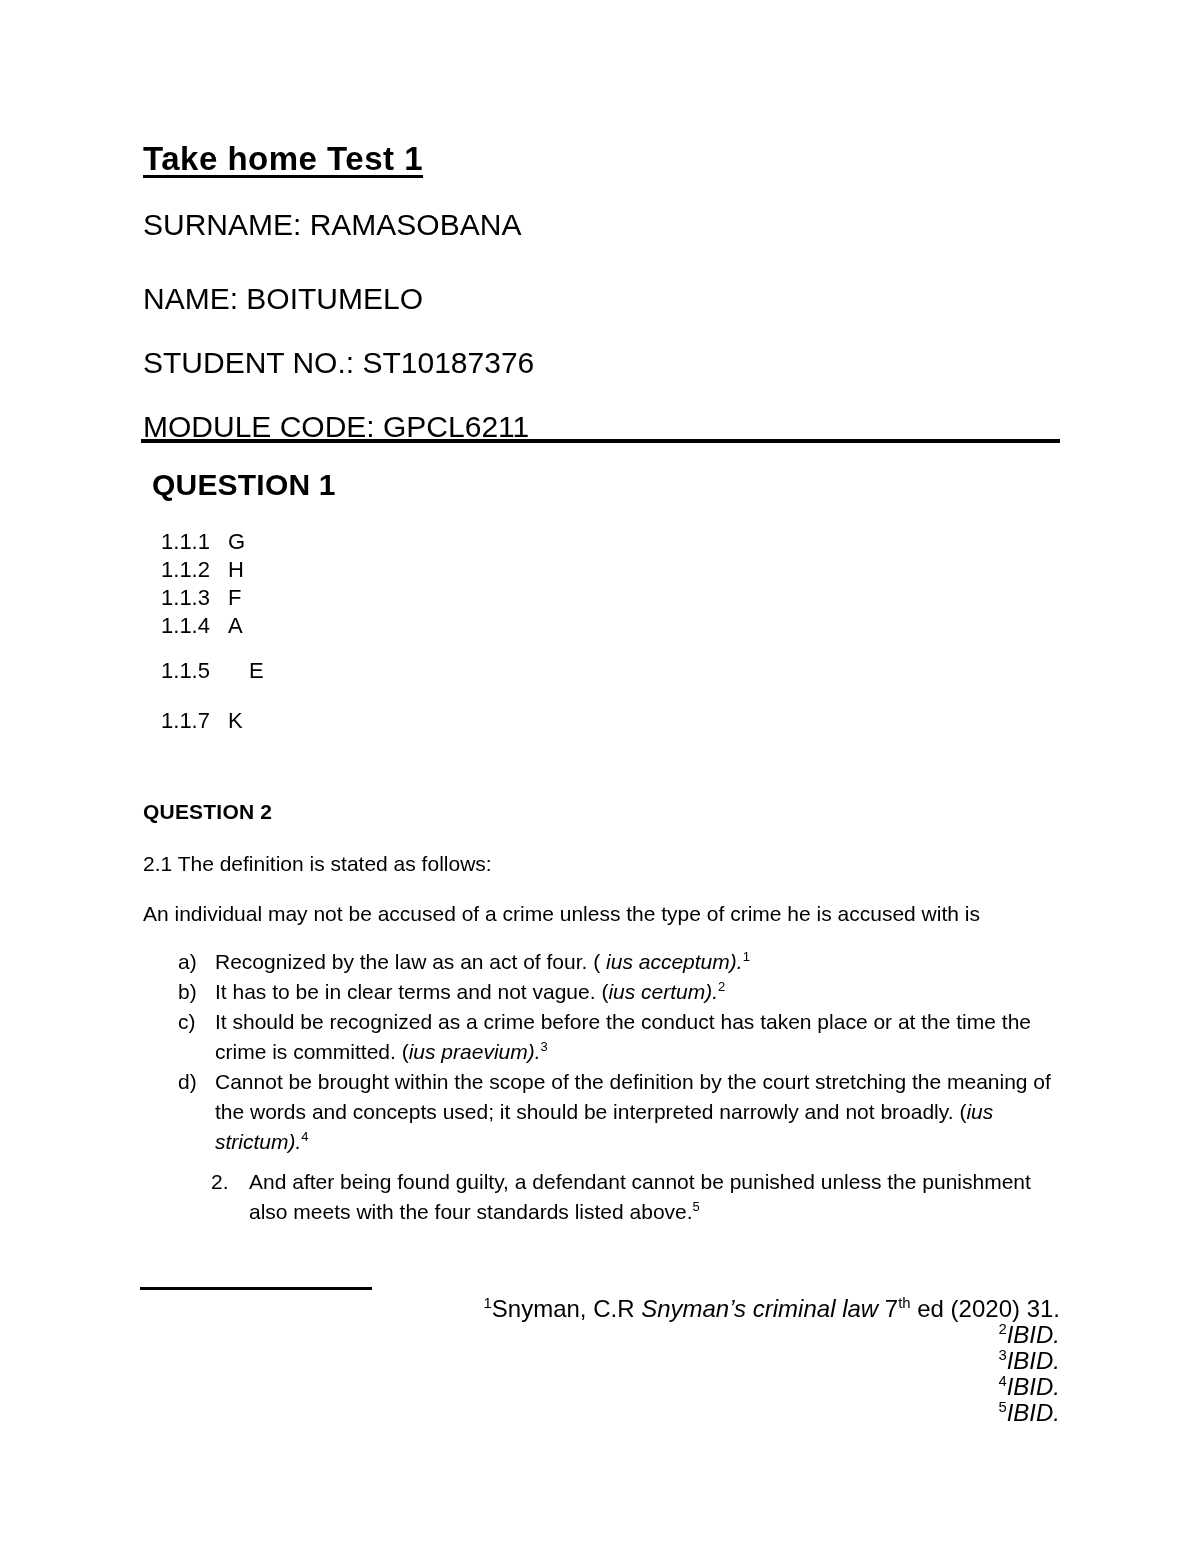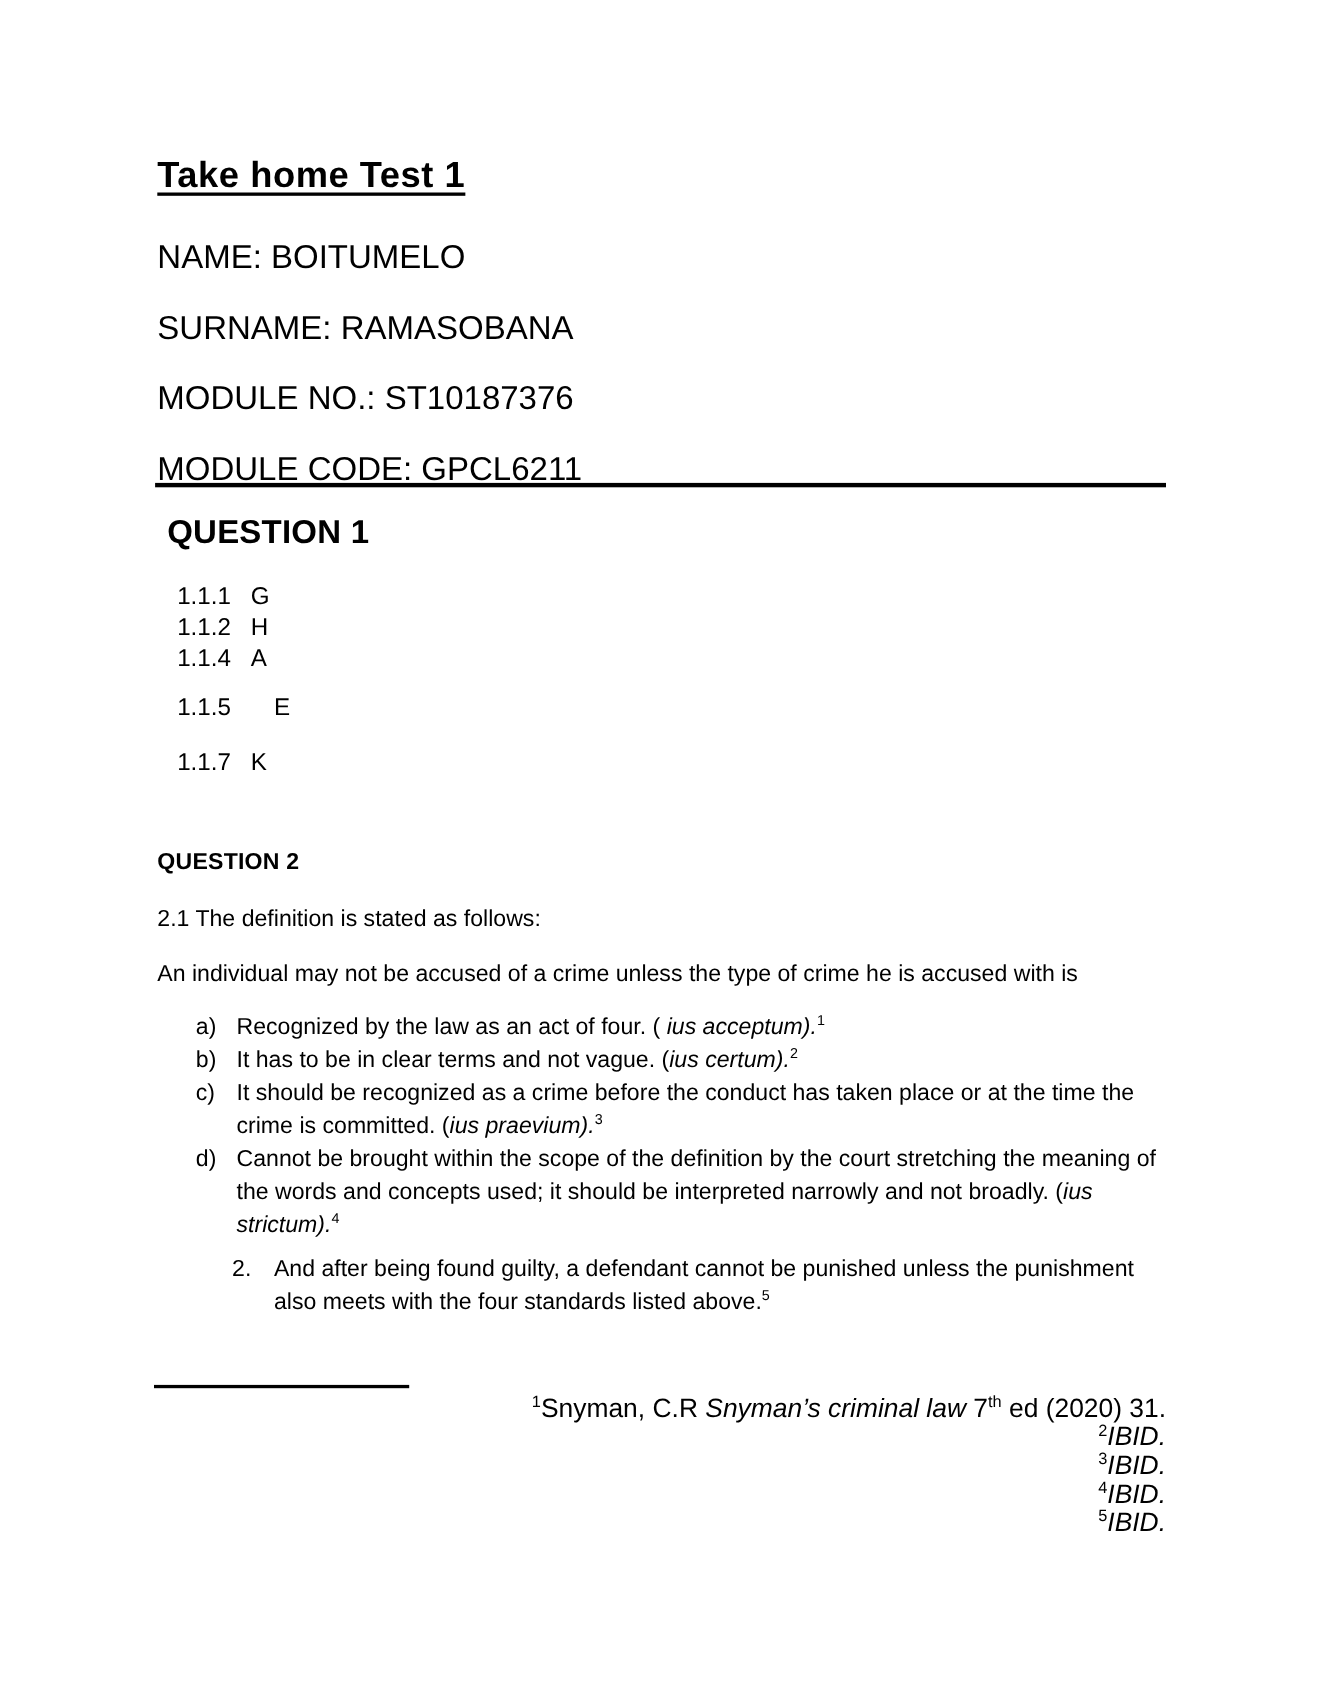--- a/index.html
+++ b/index.html
@@ -62,37 +62,41 @@
   .footnote{line-height:26px;}
   .footnote .fn-italic{font-style:italic;}
 </style>
 </head>
 <body>
 
 <div class="page">
 
   <div class="doc-title">Take home Test 1</div>
 
+  <div class="doc-field">SURNAME: RAMASOBANA</div>
   <div class="doc-field first">NAME: BOITUMELO</div>
-  <div class="doc-field">SURNAME: RAMASOBANA</div>
-  <div class="doc-field">MODULE NO.: ST10187376</div>
+  <div class="doc-field">STUDENT NO.: ST10187376</div>
   <div class="doc-field">MODULE CODE: GPCL6211</div>
 
   <hr class="section-divider">
 
   <div class="q1-heading">QUESTION 1</div>
 
   <div class="answers">
     <div class="answer-row">
       <span class="answer-number">1.1.1</span>
       <span class="answer-letter">G</span>
     </div>
     <div class="answer-row">
       <span class="answer-number">1.1.2</span>
       <span class="answer-letter">H</span>
+    </div>
+    <div class="answer-row">
+      <span class="answer-number">1.1.3</span>
+      <span class="answer-letter">F</span>
     </div>
     <div class="answer-row">
       <span class="answer-number">1.1.4</span>
       <span class="answer-letter">A</span>
     </div>
     <div class="answer-row gap-sm">
       <span class="answer-number">1.1.5</span>
       <span class="answer-letter">E</span>
     </div>
     <div class="answer-row gap-md">

